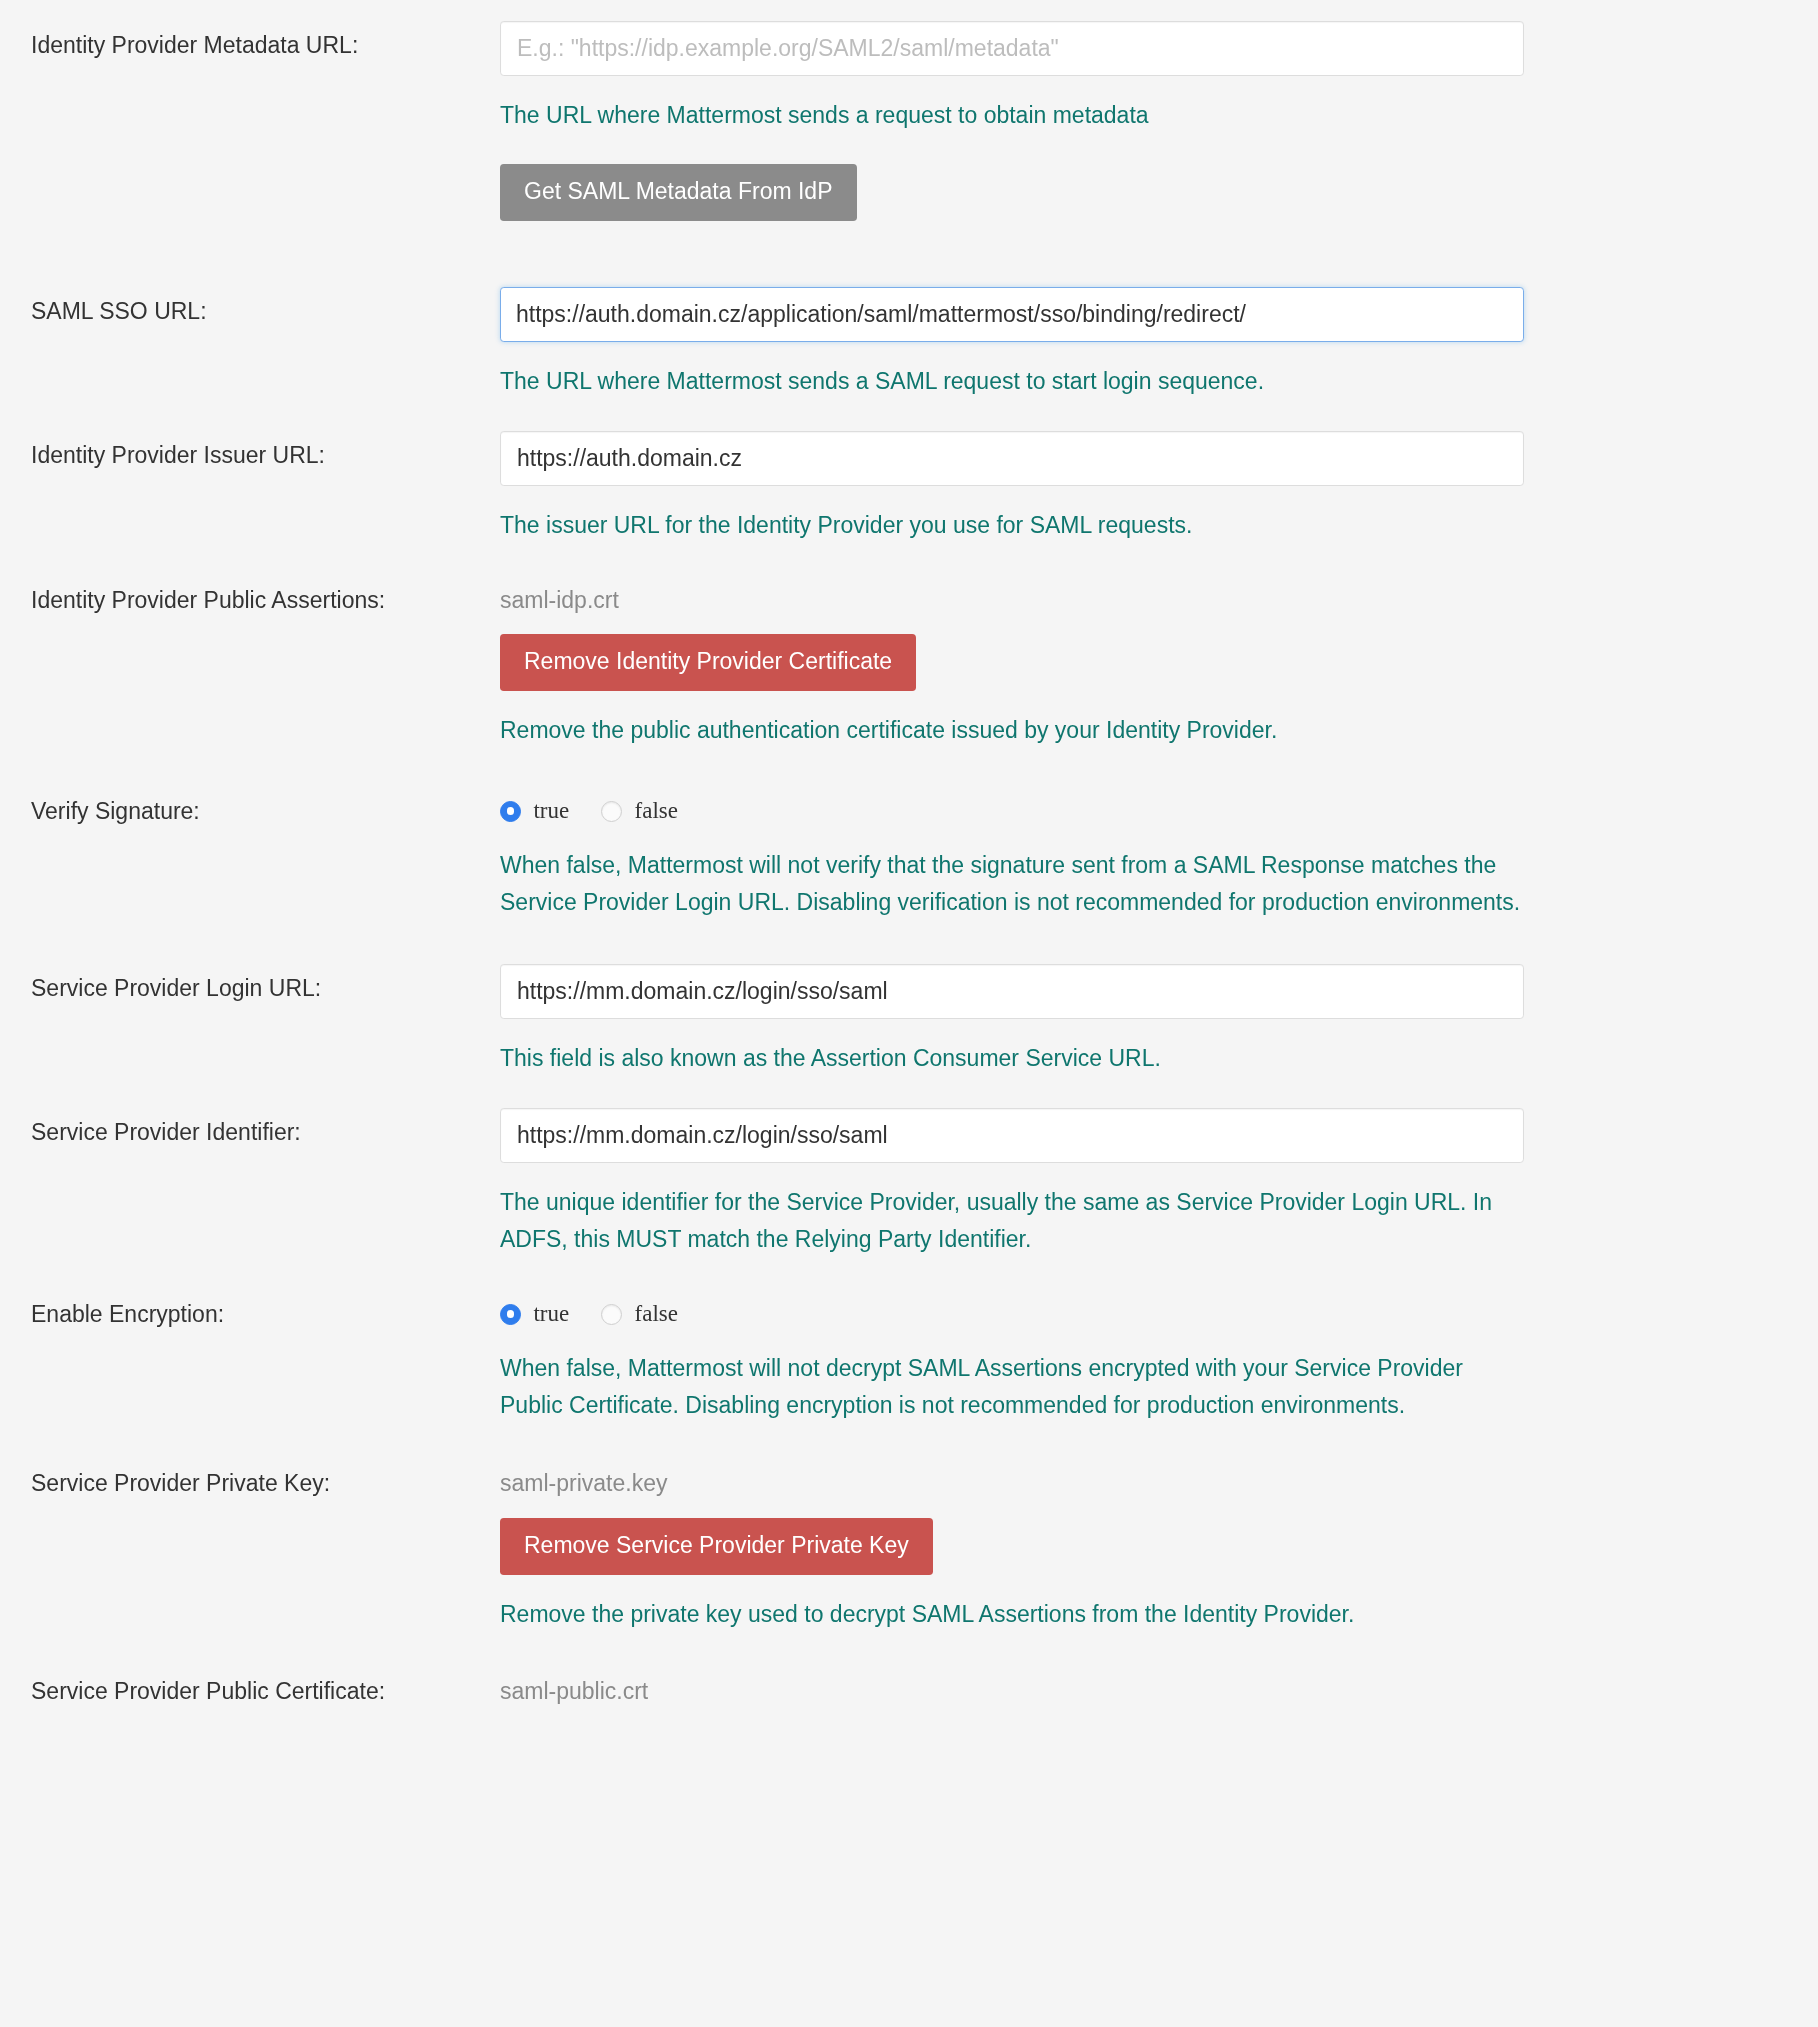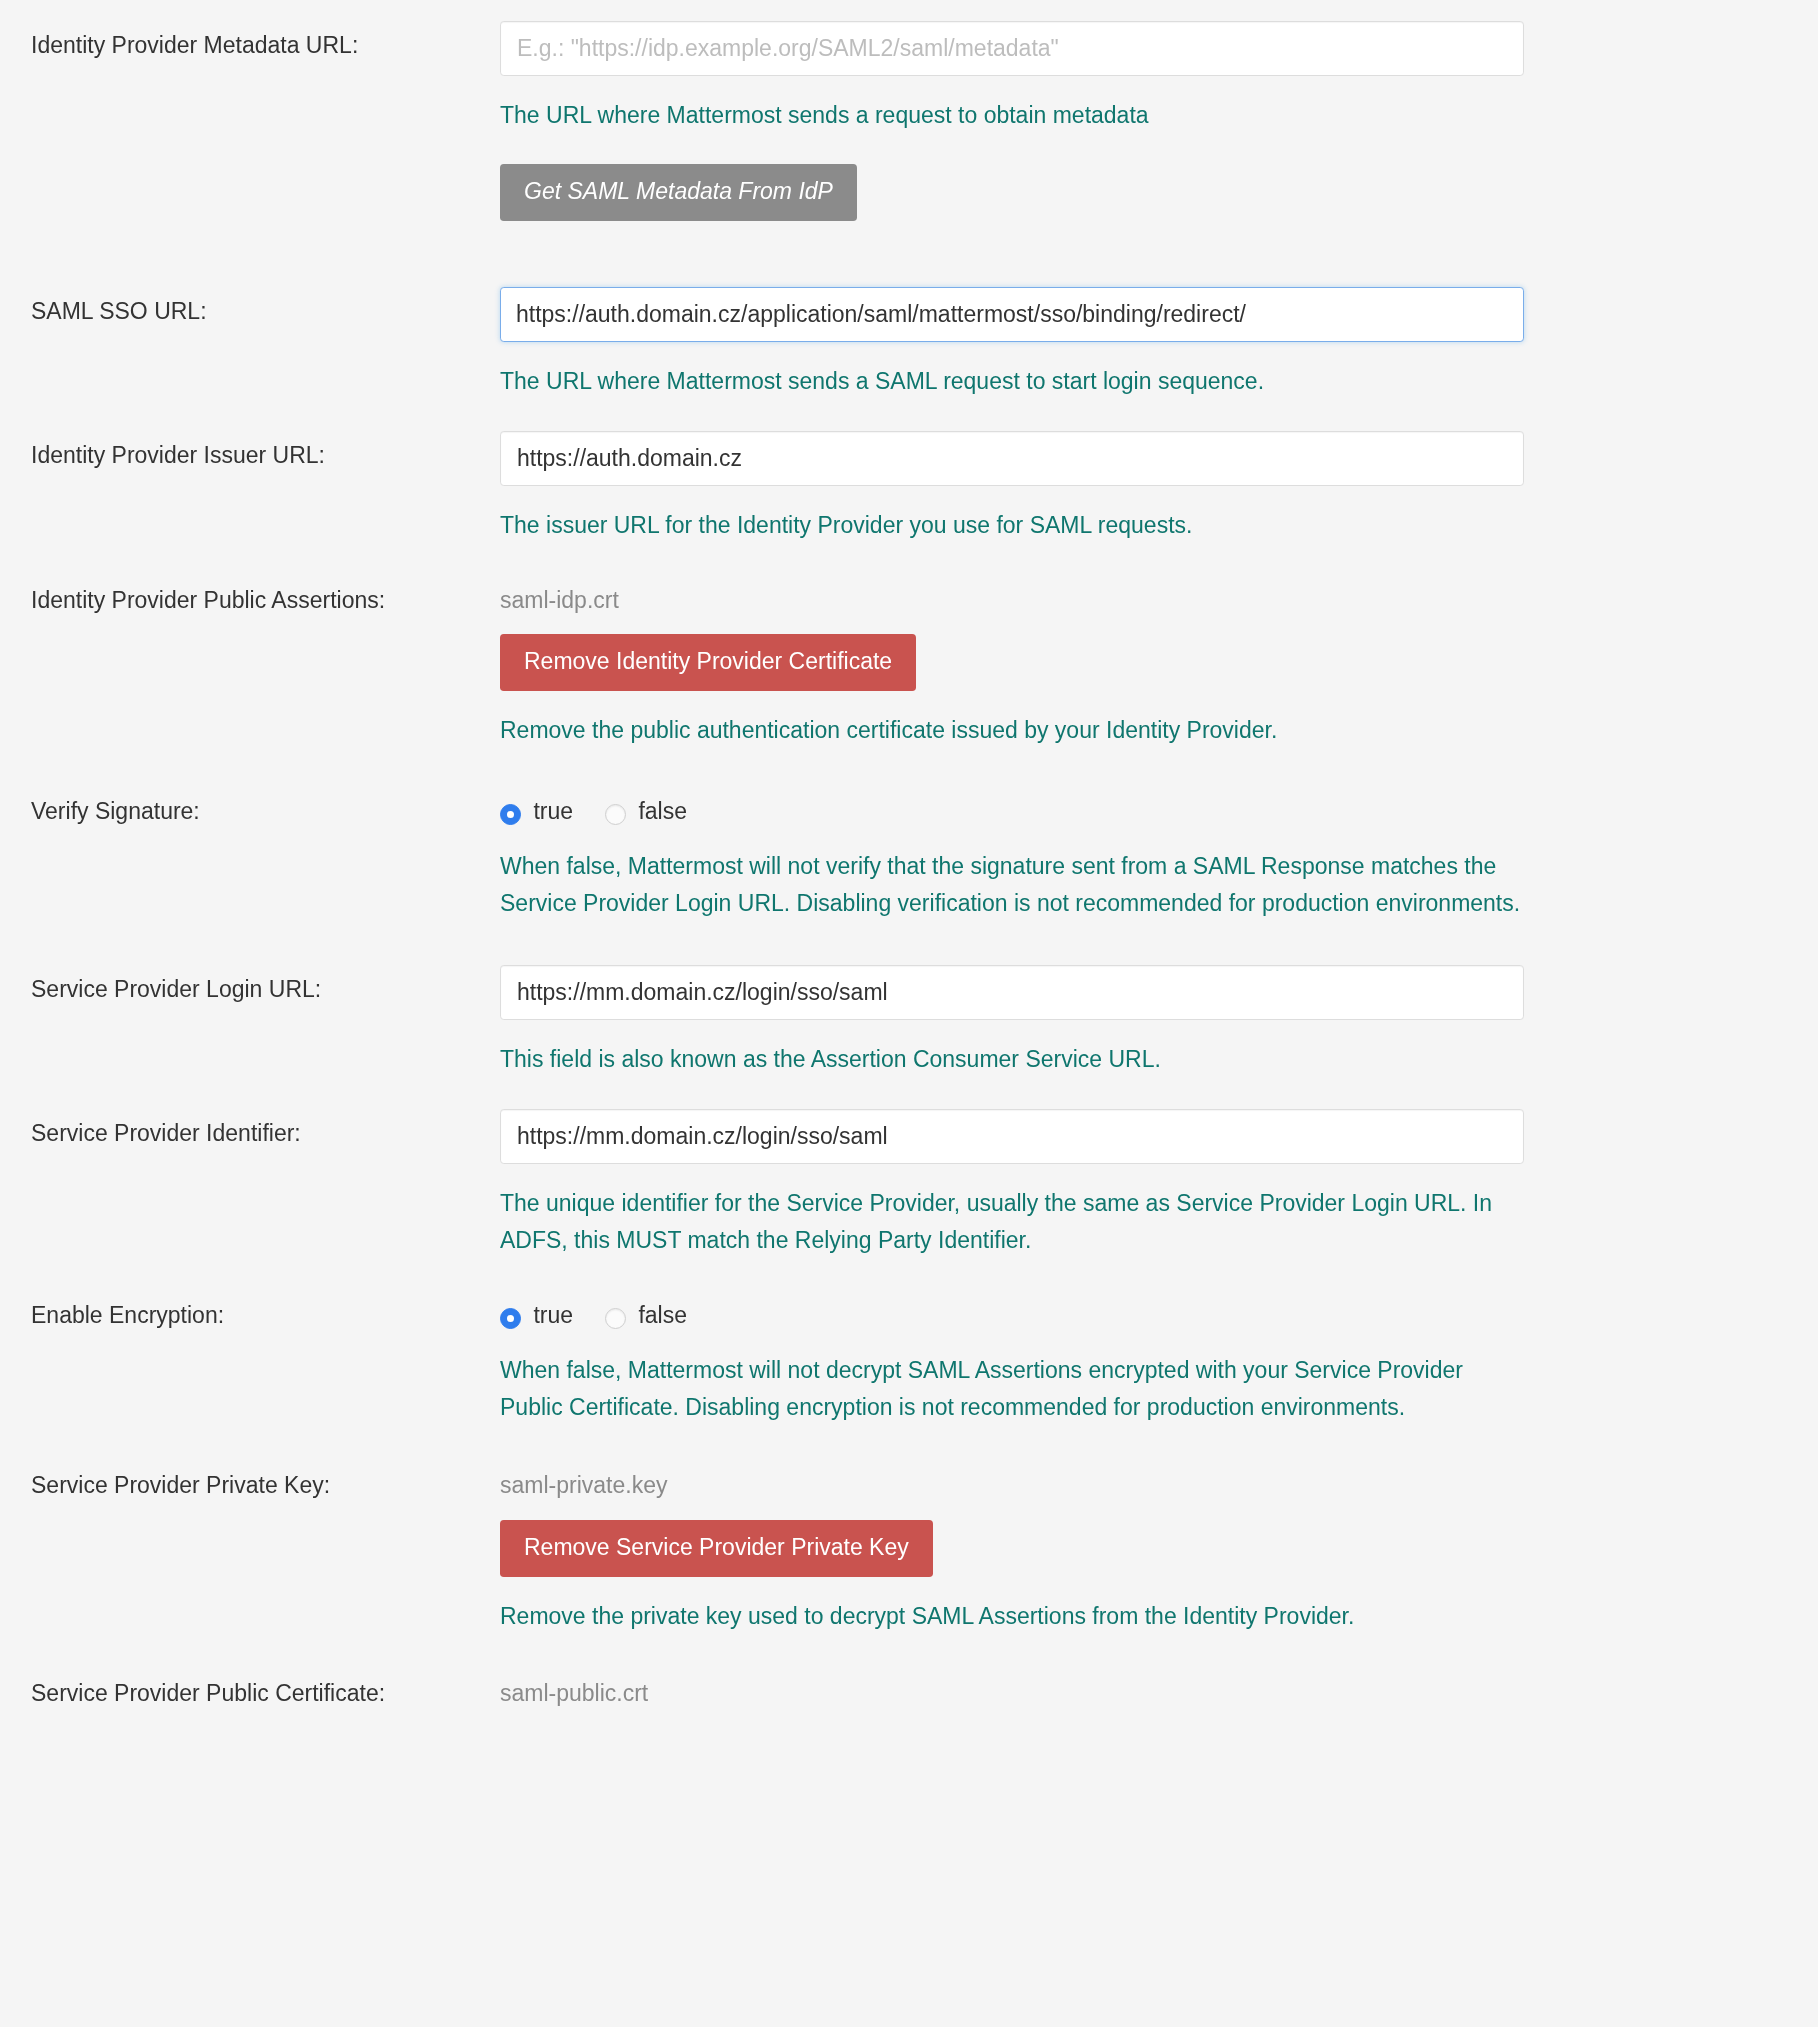--- a/index.html
+++ b/index.html
@@ -94,43 +94,43 @@
     border-radius: 3.8px;
     font-family: "Liberation Sans", sans-serif;
     font-size: 23px;
     line-height: 1;
     color: #ffffff;
     padding: 16px 24px 18px 24px;
     cursor: pointer;
   }
   .btn-gray {
     background: #8b8b8b;
-    font-style: italic;
   }
   .btn-danger {
     background: #c9534f;
   }
 
   .filename {
     font-size: 23px;
     color: #8a8a8a;
     line-height: 1.2;
   }
 
   
   .radio-group {
     display: flex;
     align-items: center;
     gap: 0;
   }
   .radio-item {
     display: flex;
-    align-items: flex-end;
+    align-items: center;
     margin-right: 32px;
     cursor: pointer;
+    font-family: Liberation Serif, serif;
   }
   .radio-dot {
     width: 21px;
     height: 21px;
     border-radius: 50%;
     box-sizing: border-box;
     flex: 0 0 21px;
     margin-right: 12.4px;
     position: relative;
   }

